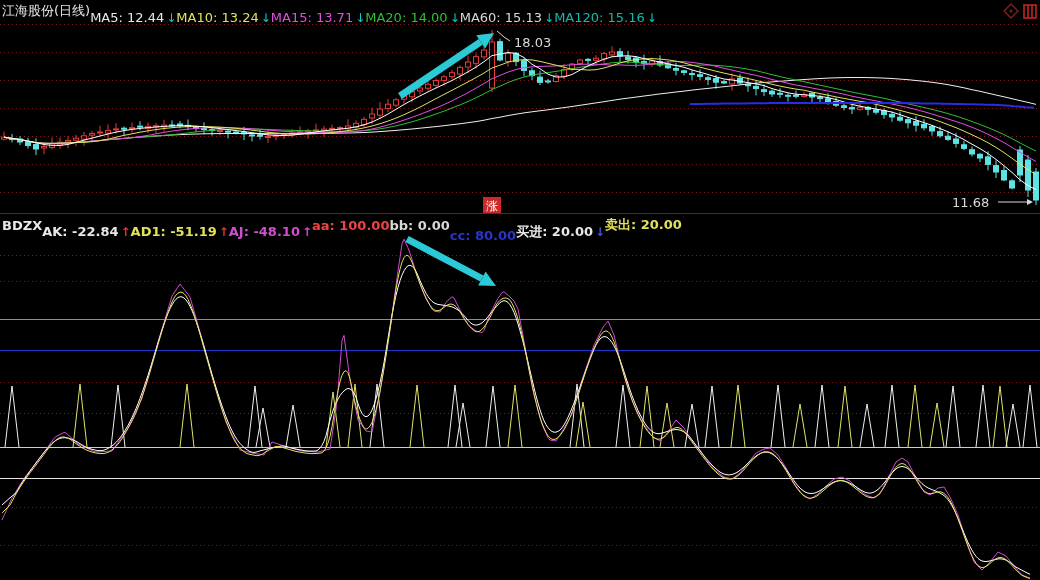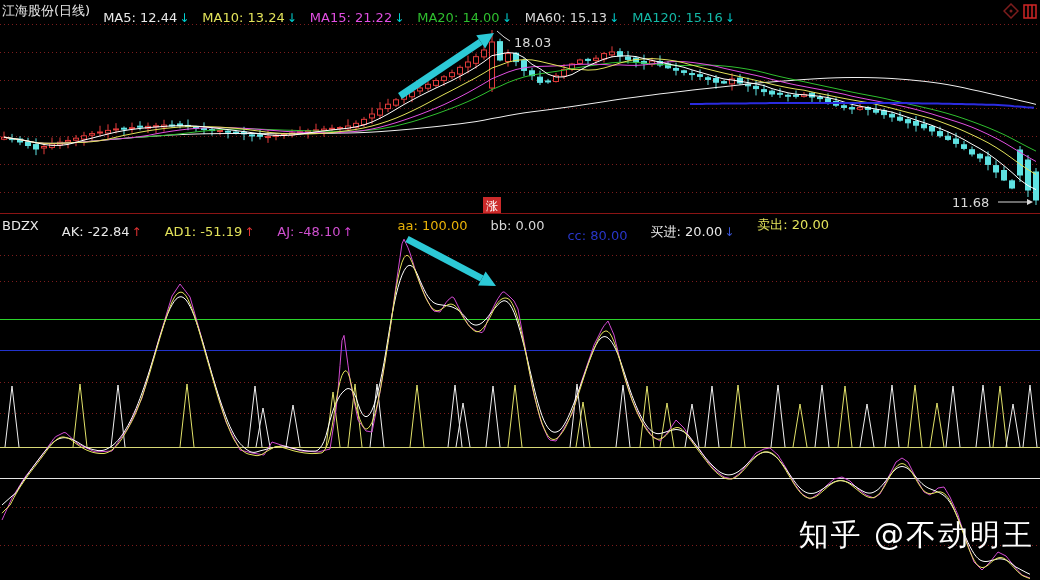--- a/index.html
+++ b/index.html
@@ -1,21 +1,21 @@
 <!DOCTYPE html>
 <html><head>
 <meta charset="utf-8">
 <style>
   html,body{margin:0;padding:0;background:#000;}
   .stage{position:relative;width:1040px;height:580px;background:#000;overflow:hidden;
          font-family:"DejaVu Sans","Liberation Sans",sans-serif;}
-  .topbar{position:absolute;top:2px;left:2px;height:18px;display:flex;gap:13px;
+  .topbar{position:absolute;top:2px;left:2px;height:18px;display:flex;
           align-items:center;font-size:13px;white-space:nowrap;z-index:4;}
-  .bdzxbar{position:absolute;top:217px;left:2px;height:16px;display:flex;gap:23px;
-          align-items:center;font-size:13px;white-space:nowrap;z-index:4;}
+  .bdzxbar{position:absolute;top:217px;left:2px;height:16px;display:flex;gap:0;
+          align-items:center;font-size:13px;white-space:nowrap;z-index:4;font-weight:bold;}
   .hitem{display:inline-flex;align-items:center;gap:2px;margin-top:13px;}
   .arr{font-size:12px;line-height:1;}
   .icons{position:absolute;top:3px;right:3px;display:flex;gap:4px;z-index:6;}
   .watermark{position:absolute;top:515px;right:6px;font-size:30px;color:#fdfdfd;
              z-index:5;letter-spacing:2px;}
   svg.chart{position:absolute;left:0;top:0;z-index:1;}
 </style>
 </head>
 <body>
 
@@ -382,21 +382,21 @@
     <span style="color: rgb(232, 232, 232);">江海股份(日线)</span>
     <span class="hitem">
       <span style="color: rgb(232, 232, 232);">MA5: 12.44</span>
       <span class="arr" style="color: rgb(0, 210, 210);">↓</span>
     </span>
     <span class="hitem">
       <span style="color: rgb(226, 226, 90); text-align: right;">MA10: 13.24</span>
       <span class="arr" style="color: rgb(0, 210, 210);">↓</span>
     </span>
     <span class="hitem">
-      <span style="color: rgb(225, 79, 225);">MA15: 21.22</span>
+      <span style="color: rgb(225, 79, 225);">MA15: 13.71</span>
       <span class="arr" style="color: rgb(0, 210, 210);">↓</span>
     </span>
     <span class="hitem">
       <span style="color: rgb(47, 191, 47);">MA20: 14.00</span>
       <span class="arr" style="color: rgb(0, 210, 210);">↓</span>
     </span>
     <span class="hitem">
       <span style="color: rgb(216, 216, 216);">MA60: 15.13</span>
       <span class="arr" style="color: rgb(0, 210, 210);">↓</span>
     </span>
@@ -425,24 +425,23 @@
       <span class="arr" style="color: rgb(226, 51, 51);">↑</span>
     </span>
     <span class="hitem">
       <span style="color: rgb(226, 226, 90);">AD1: -51.19</span>
       <span class="arr" style="color: rgb(226, 51, 51);">↑</span>
     </span>
     <span class="hitem">
       <span style="color: rgb(207, 79, 207);">AJ: -48.10</span>
       <span class="arr" style="color: rgb(216, 67, 216);">↑</span>
     </span>
-    <span style="color: #eab308; margin-left: 22px;">aa: 100.00</span>
+    <span style="color: #ef4444;">aa: 100.00</span>
     <span style="color: rgb(216, 216, 216);">bb: 0.00</span>
     <span style="color: rgb(41, 54, 200); margin-top: 20px;">cc: 80.00</span>
     <span class="hitem">
       <span style="color: rgb(232, 232, 232);">买进: 20.00</span>
       <span class="arr" style="color: rgb(59, 85, 216);">↓</span>
     </span>
     <span style="color: rgb(226, 226, 90); text-align: right;">卖出: 20.00</span>
   </div>
 
-  <div class="watermark">知乎 @不动明王</div>
 </div>
 
 </body></html>

